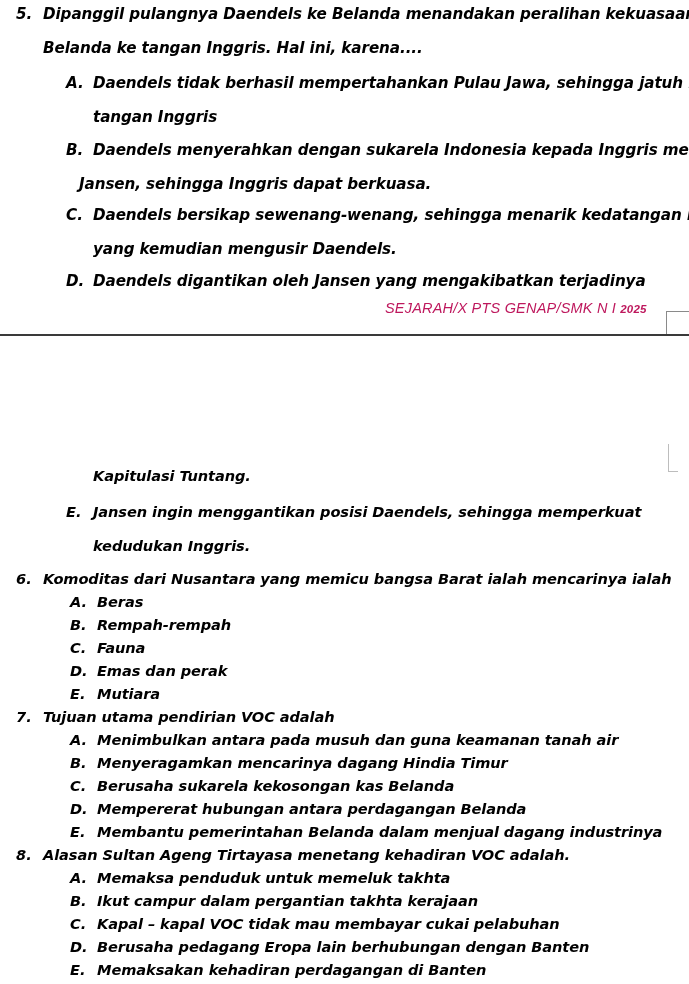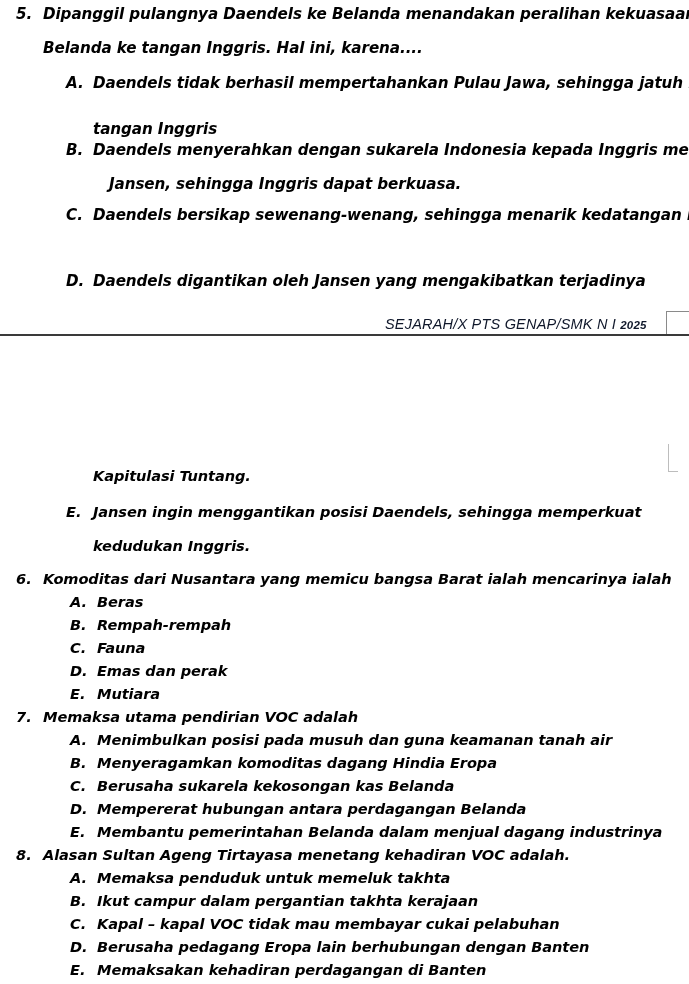--- a/index.html
+++ b/index.html
@@ -80,26 +80,26 @@
 
   
   .b-text {
     font-size: 14.6px;
     line-height: 1;
   }
 
   
   .footer {
     position: absolute;
-    top: 316px;
+    top: 300px;
     left: 385px;
     font-family: "Liberation Sans", sans-serif;
     font-style: italic;
     font-size: 14.5px;
-    color: #0f172a;
+    color: #be185d;
     white-space: nowrap;
     letter-spacing: 0.2px;
   }
   .footer .yr {
     font-size: 11.5px;
     font-weight: bold;
   }
 
   .footer-box {
     position: absolute;
@@ -135,36 +135,39 @@
     <span class="qline t-text">Dipanggil  pulangnya  Daendels  ke  Belanda  menandakan  peralihan  kekuasaan  dari</span>
   </div>
   <div class="row" style="left:43px; top:41px;align-items:flex-end;">
     <span class="qline t-text">Belanda ke tangan Inggris. Hal ini, karena....</span>
   </div>
 
   <div class="row" style="left:66px; top:76px;">
     <span class="letter t-text">A.</span>
     <span class="optline t-text">Daendels tidak berhasil mempertahankan Pulau Jawa, sehingga jatuh ke</span>
   </div>
-  <div class="row" style="left:93px; top:122px;">
+  <div class="row" style="left:93px; top:110px;">
     <span class="contline t-text">tangan Inggris</span>
   </div>
 
   <div class="row" style="left:66px; top:143px;">
     <span class="letter t-text">B.</span>
     <span class="optline t-text">Daendels menyerahkan dengan sukarela Indonesia kepada Inggris melalui</span>
   </div>
-  <div class="row" style="left:109px; top:177px;">
+  <div class="row" style="left:79px; top:177px;">
     <span class="contline t-text">Jansen, sehingga Inggris dapat berkuasa.</span>
   </div>
 
   <div class="row" style="left:66px; top:208px;">
     <span class="letter t-text">C.</span>
     <span class="optline t-text">Daendels bersikap sewenang-wenang, sehingga menarik kedatangan Inggris</span>
   </div>
+  <div class="row" style="left:93px; top:242px;">
+    <span class="contline t-text">yang kemudian mengusir Daendels.</span>
+  </div>
 
   <div class="row" style="left:66px; top:274px;">
     <span class="letter t-text">D.</span>
     <span class="optline t-text">Daendels    digantikan    oleh    Jansen    yang    mengakibatkan    terjadinya</span>
   </div>
 
   <div class="footer">
     <span>SEJARAH/X  PTS GENAP/SMK N I </span><span class="yr">2025</span>
   </div>
   <div class="footer-box"></div>
@@ -208,29 +211,29 @@
     <span class="letter b-text">D.</span>
     <span class="optline b-text">Emas dan perak</span>
   </div>
   <div class="row" style="left:70px; top:351px;">
     <span class="letter b-text">E.</span>
     <span class="optline b-text">Mutiara</span>
   </div>
 
   <div class="row" style="left:16px; top:374px;">
     <span class="num b-text">7.</span>
-    <span class="qline b-text">Memaksa utama pendirian VOC adalah</span>
+    <span class="qline b-text">Tujuan utama pendirian VOC adalah</span>
   </div>
   <div class="row" style="left:70px; top:397px;">
     <span class="letter b-text">A.</span>
-    <span class="optline b-text">Menimbulkan posisi pada musuh dan guna keamanan tanah air</span>
+    <span class="optline b-text">Menimbulkan antara pada musuh dan guna keamanan tanah air</span>
   </div>
   <div class="row" style="left:70px; top:420px;">
     <span class="letter b-text">B.</span>
-    <span class="optline b-text">Menyeragamkan komoditas dagang Hindia Eropa</span>
+    <span class="optline b-text">Menyeragamkan mencarinya dagang Hindia Timur</span>
   </div>
   <div class="row" style="left:70px; top:443px;">
     <span class="letter b-text">C.</span>
     <span class="optline b-text">Berusaha sukarela kekosongan kas Belanda</span>
   </div>
   <div class="row" style="left:70px; top:466px;">
     <span class="letter b-text">D.</span>
     <span class="optline b-text">Mempererat hubungan antara perdagangan Belanda</span>
   </div>
   <div class="row" style="left:70px; top:489px;">

